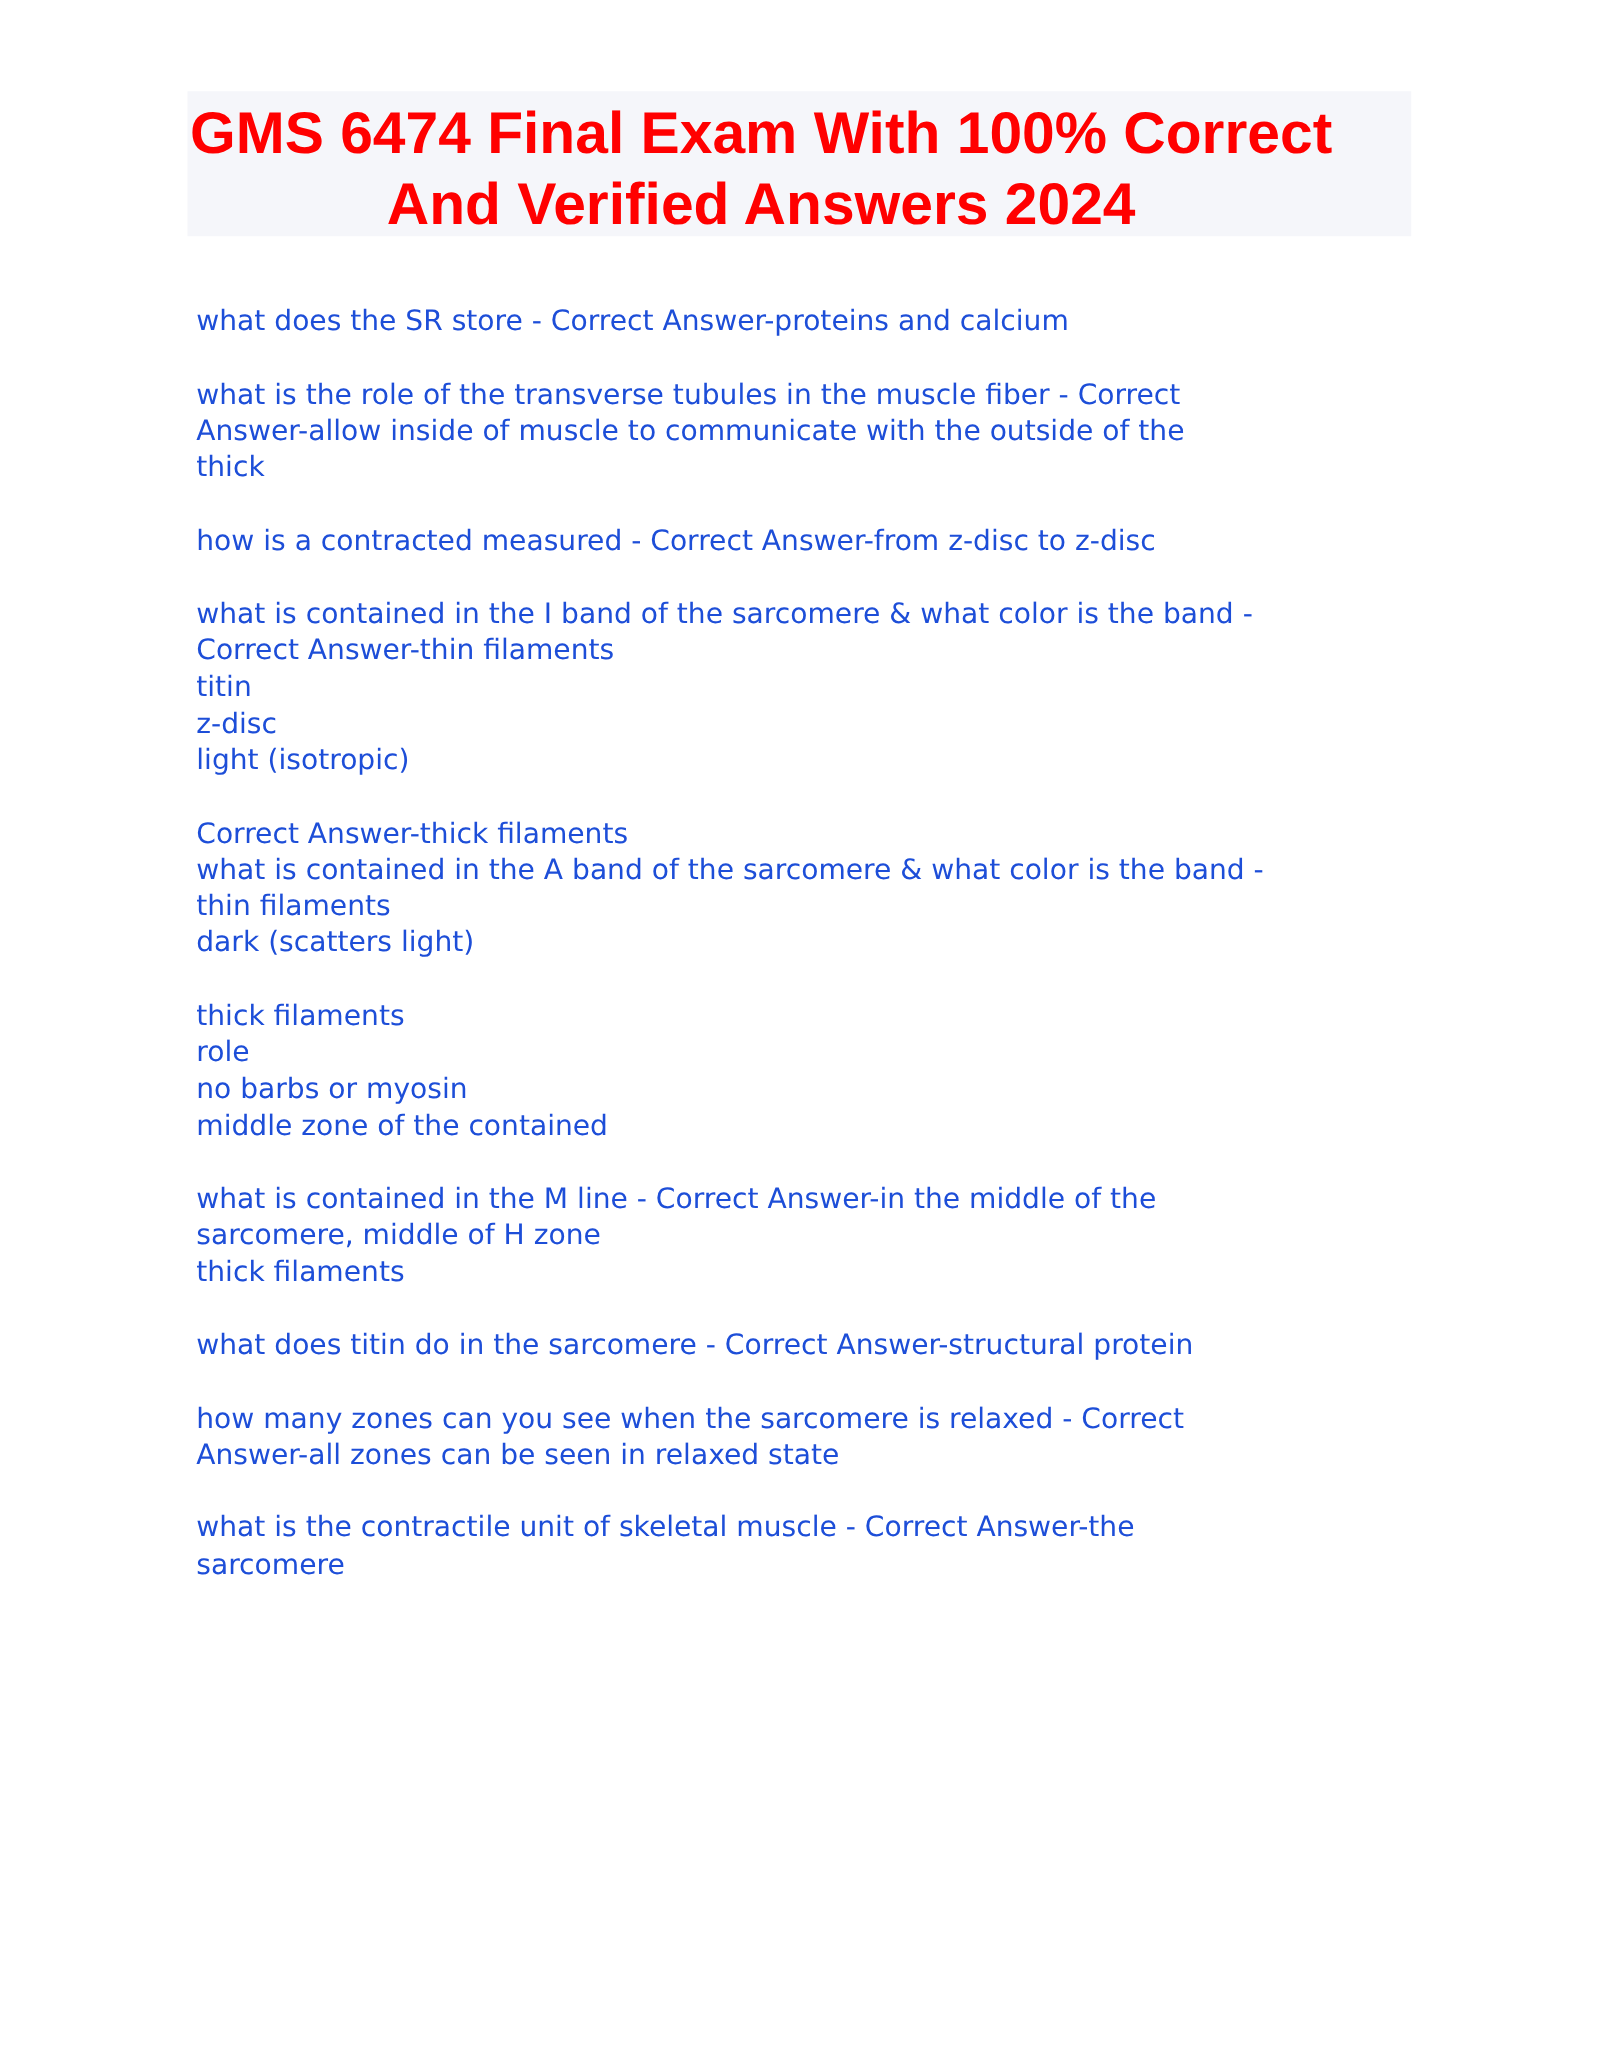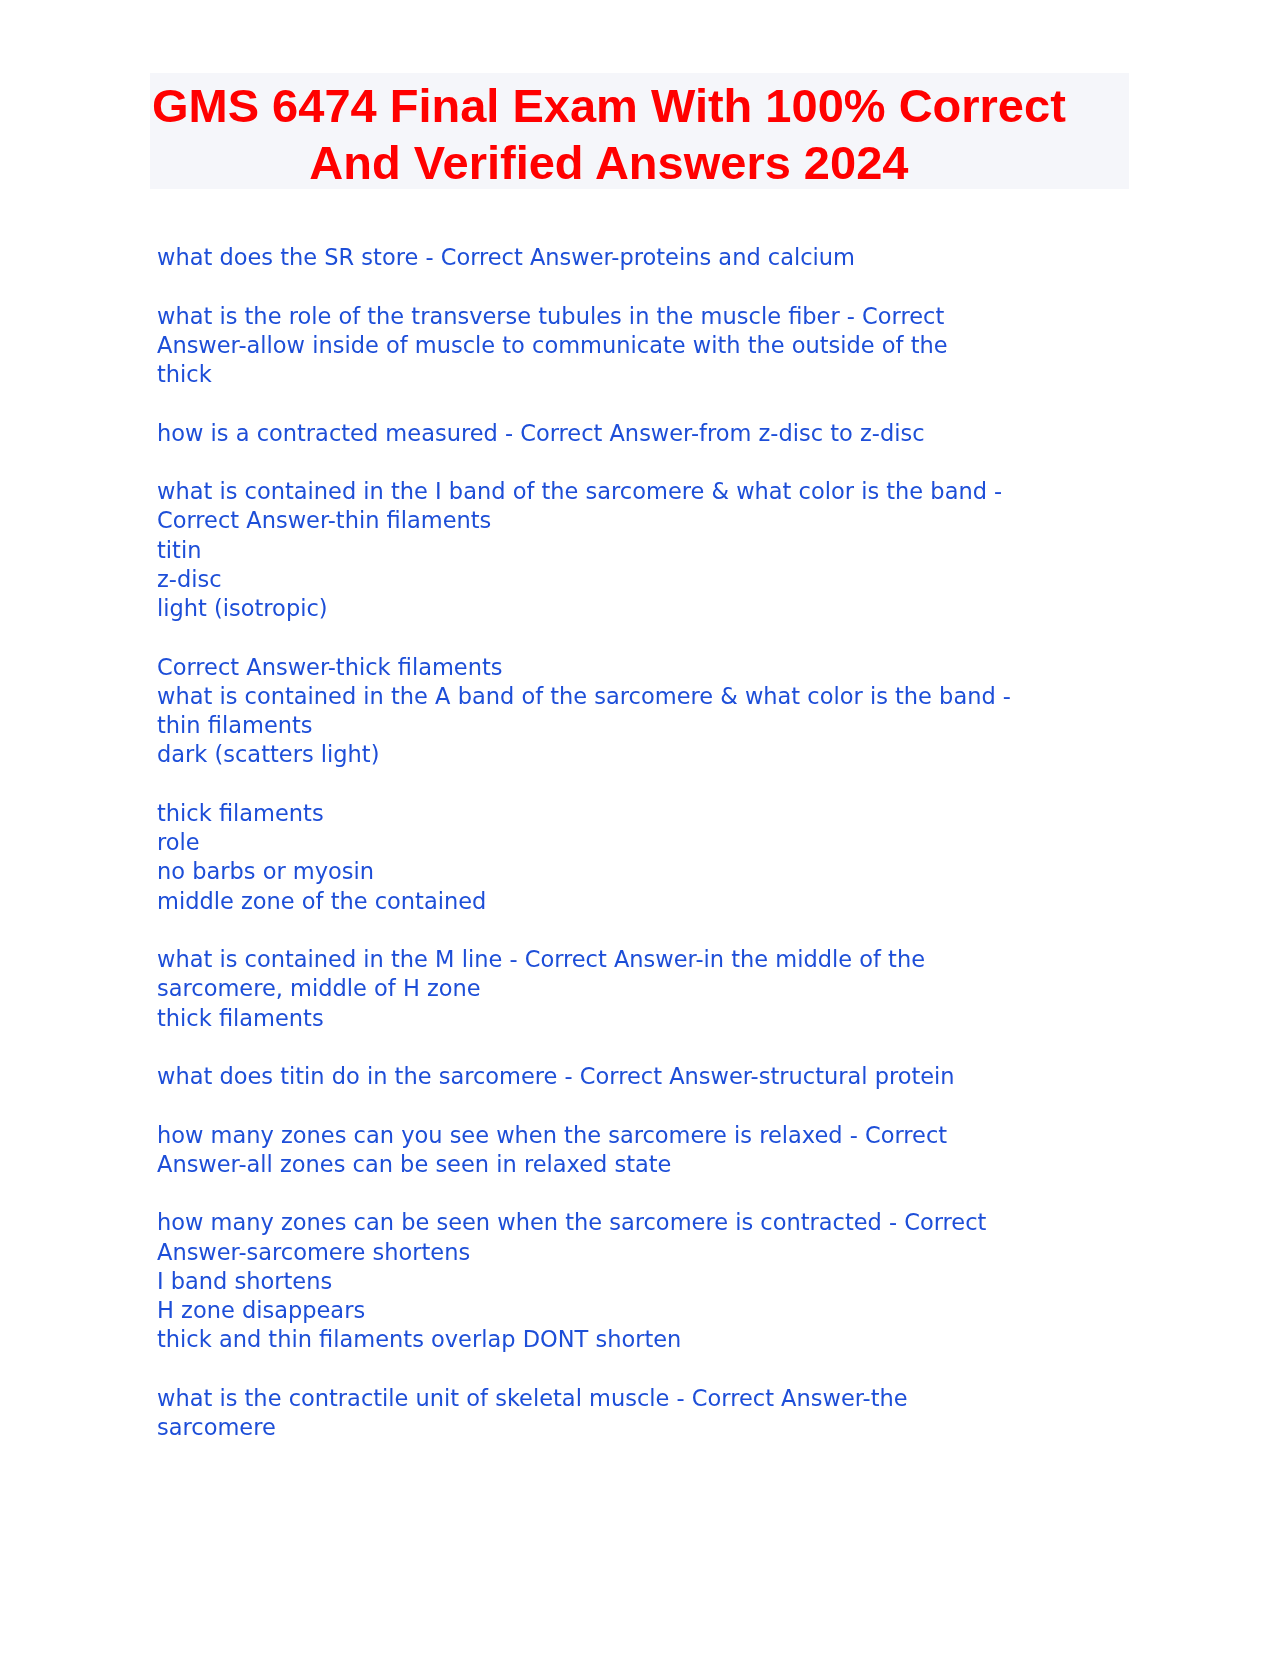--- a/index.html
+++ b/index.html
@@ -72,24 +72,17 @@
       <span class="line">thick filaments</span>
     </p>
     <p class="qa">
       <span class="line">what does titin do in the sarcomere - Correct Answer-structural protein</span>
     </p>
     <p class="qa">
       <span class="line">how many zones can you see when the sarcomere is relaxed - Correct</span>
       <span class="line">Answer-all zones can be seen in relaxed state</span>
     </p>
     <p class="qa">
-      <span class="line">how many zones can be seen when the sarcomere is contracted - Correct</span>
-      <span class="line">Answer-sarcomere shortens</span>
-      <span class="line">I band shortens</span>
-      <span class="line">H zone disappears</span>
-      <span class="line">thick and thin filaments overlap DONT shorten</span>
-    </p>
-    <p class="qa">
       <span class="line">what is the contractile unit of skeletal muscle - Correct Answer-the</span>
       <span class="line">sarcomere</span>
     </p>
   </div>
 </div>
 
 </body></html>

